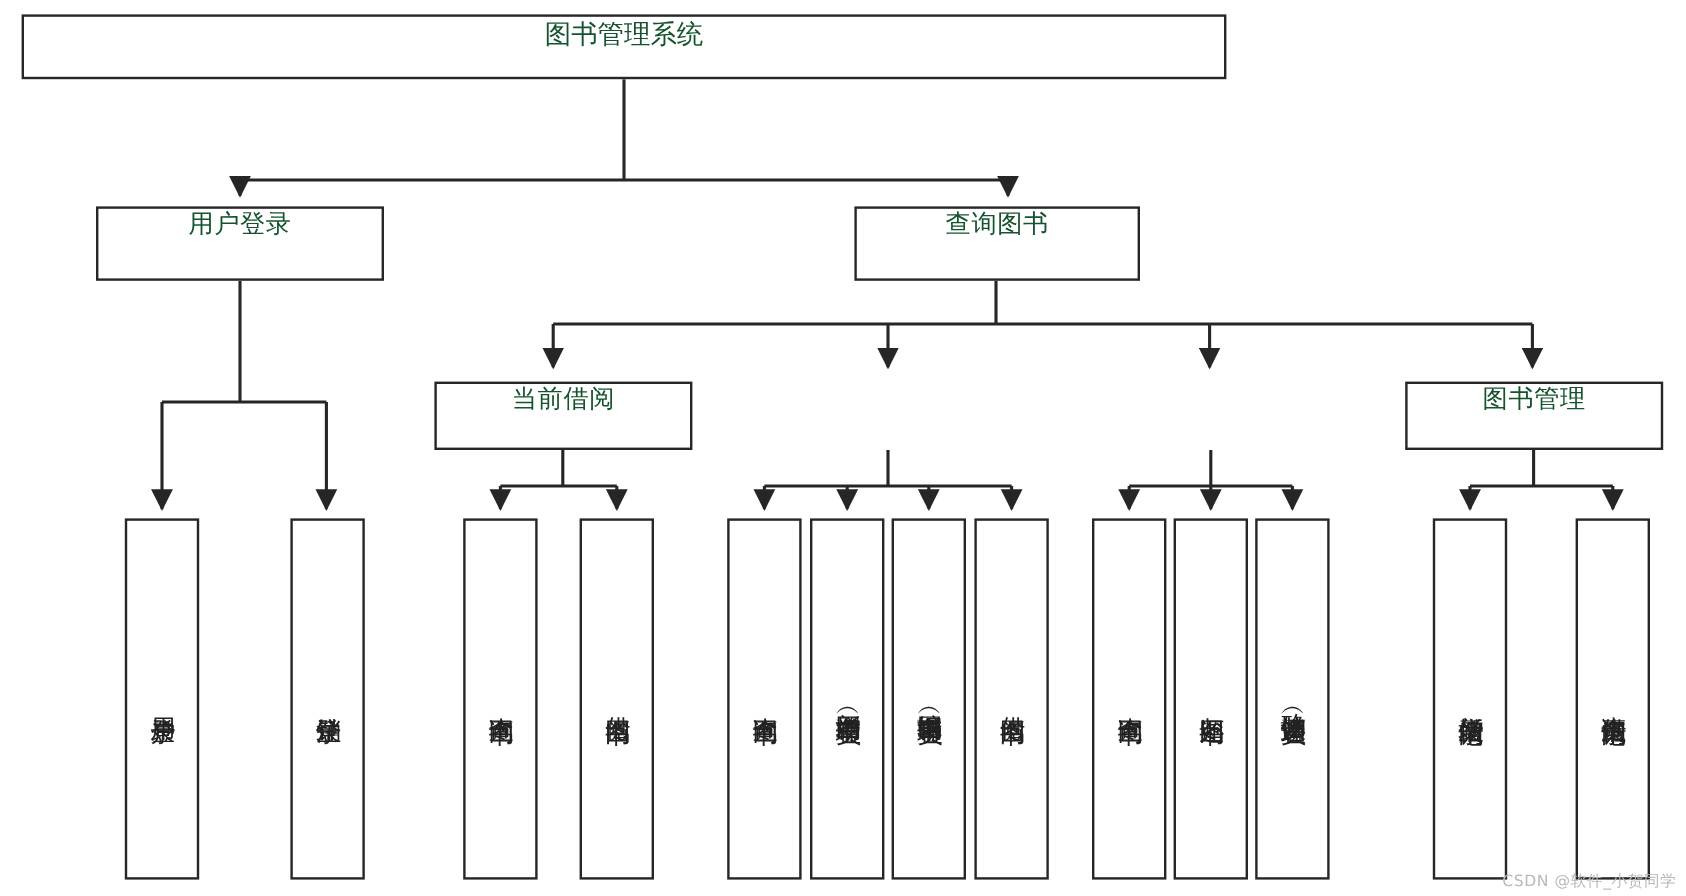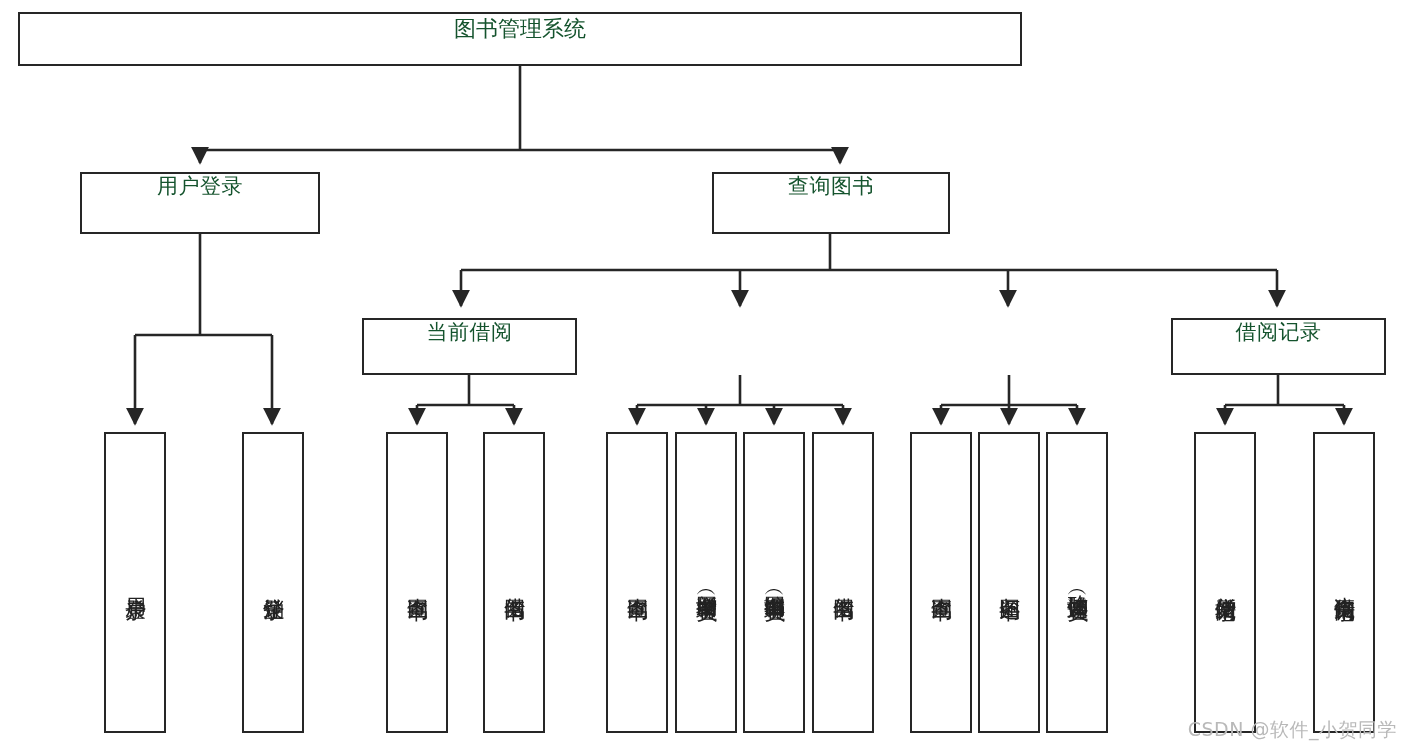--- a/index.html
+++ b/index.html
@@ -60,21 +60,21 @@
     font-size: 21px;
     line-height: 1.32;
     letter-spacing: 1px;
     white-space: nowrap;
     color: #222222;
   }
   .watermark {
     position: absolute;
     right: 8px;
     bottom: 4px;
-    font-size: 19px;
+    font-size: 13px;
     color: #b9b9b9;
     white-space: nowrap;
     letter-spacing: 0.5px;
   }
 </style>
 </head>
 <body>
 
 <div id="canvas">
 
@@ -136,21 +136,21 @@
     <span>用户登录</span>
   </div>
   <div class="node horiz" style="left:712px; top:172px; width:238px; height:62px;">
     <span>查询图书</span>
   </div>
 
   <div class="node horiz" style="left:362px; top:318px; width:215px; height:57px;">
     <span>当前借阅</span>
   </div>
   <div class="node horiz" style="left:1171px; top:318px; width:215px; height:57px;">
-    <span>借阅记录</span>
+    <span>图书管理</span>
   </div>
 
   <div class="leaf" style="left:104px; top:432px; width:62px; height:301px;">
     <span class="vtext">用户登录</span>
   </div>
   <div class="leaf" style="left:242px; top:432px; width:62px; height:301px;">
     <span class="vtext">注销登录</span>
   </div>
 
   <div class="leaf" style="left:386px; top:432px; width:62px; height:301px;">

